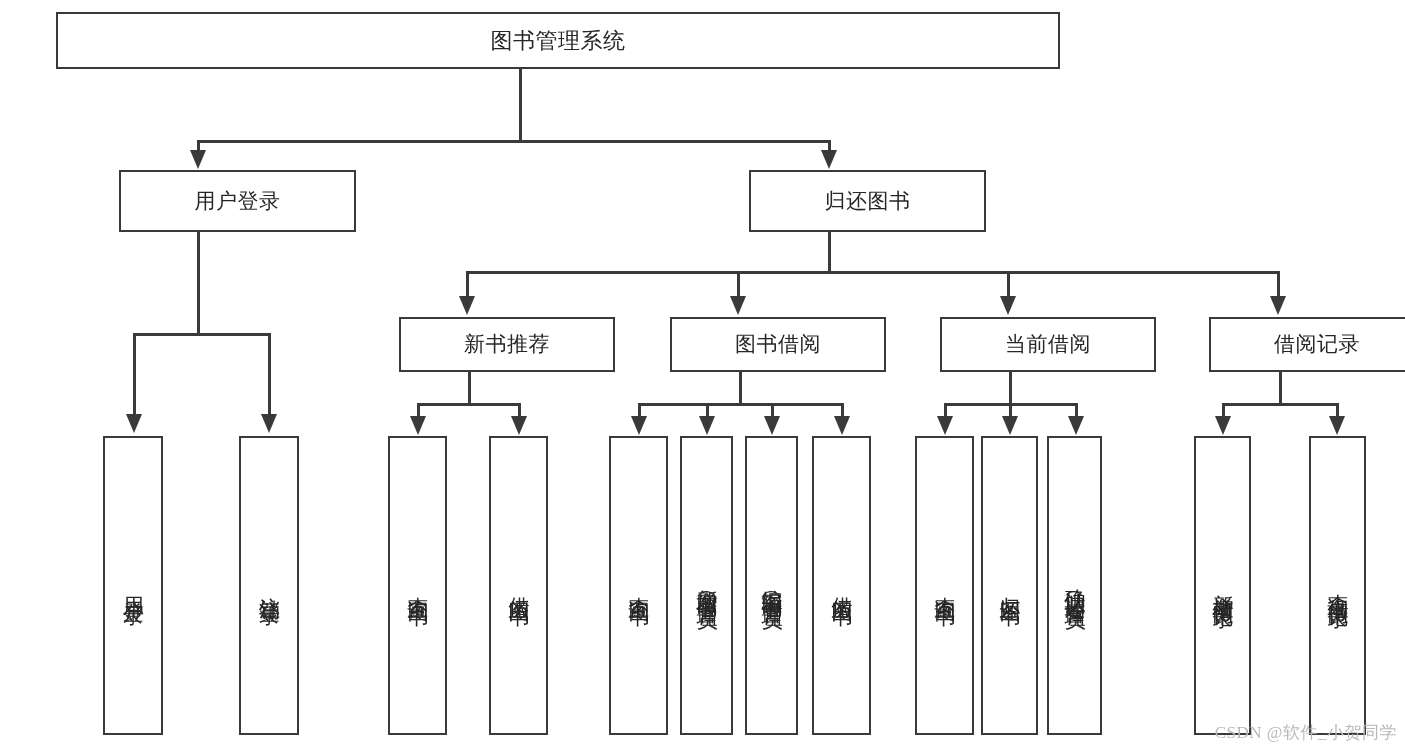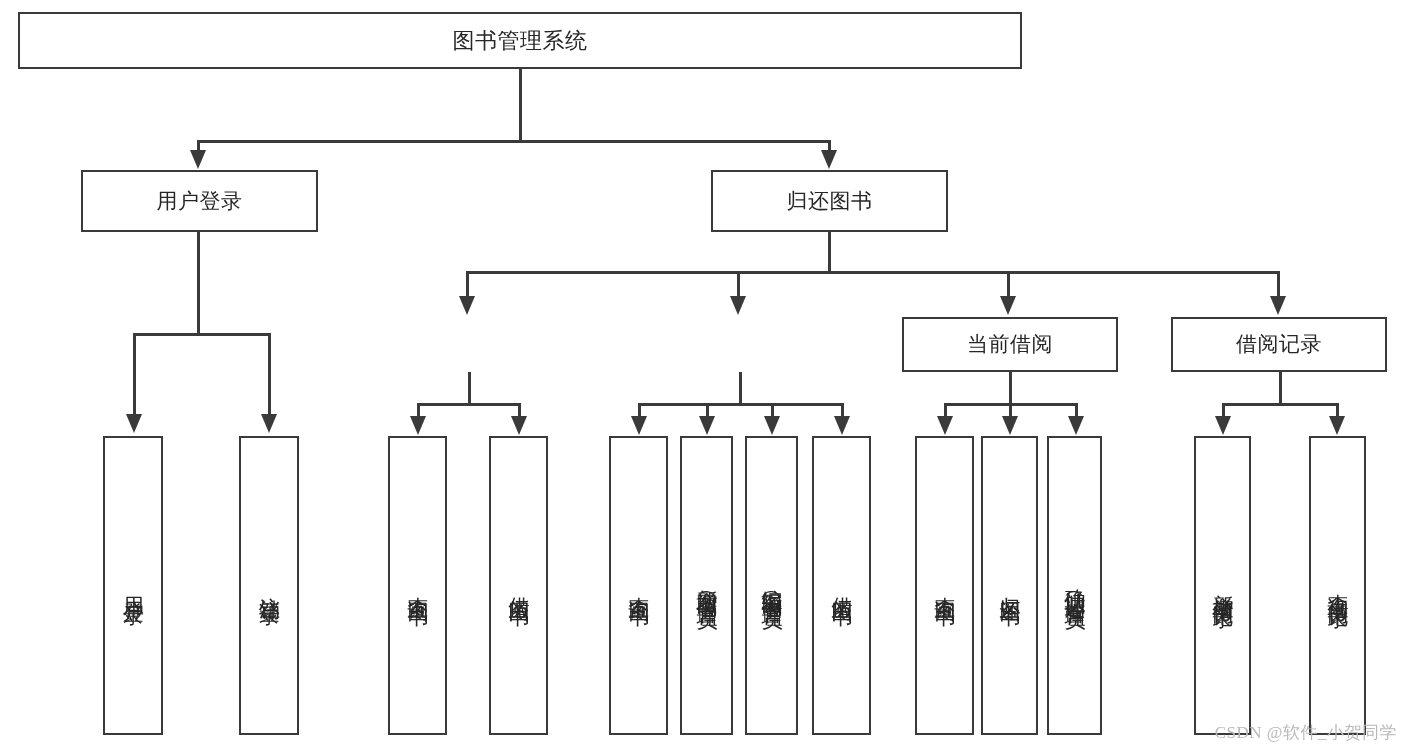--- a/index.html
+++ b/index.html
@@ -22,20 +22,21 @@
     display:flex;
     align-items:center;
     justify-content:center;
     color:#262626;
     line-height:1.18;
     z-index:3;
   }
   .node.h{          
     font-size:21px;
     letter-spacing:.5px;
+    margin-left:38px;
   }
   .node.root{font-size:22px;}
   .node.v{          
     writing-mode:vertical-rl;
     text-orientation:upright;
     font-size:21px;
     letter-spacing:3px;
     padding:6px 0;
   }
   .node.v .vtxt{
@@ -142,21 +143,27 @@
   </div>
 
   <div class="node h" style="left:81px;top:170px;width:237px;height:62px;">
     <span>用户登录</span>
   </div>
 
   <div class="node h" style="left:711px;top:170px;width:237px;height:62px;">
     <span>归还图书</span>
   </div>
 
-
+  <div class="node h" style="left:361px;top:317px;width:216px;height:55px;">
+    <span>新书推荐</span>
+  </div>
+
+  <div class="node h" style="left:632px;top:317px;width:216px;height:55px;">
+    <span>图书借阅</span>
+  </div>
 
   <div class="node h" style="left:902px;top:317px;width:216px;height:55px;font-family:Liberation Serif, serif;">
     <span>当前借阅</span>
   </div>
 
   <div class="node h" style="left:1171px;top:317px;width:216px;height:55px;">
     <span>借阅记录</span>
   </div>
 
   <div class="node v" style="left:103px;top:436px;width:60px;height:299px;">

